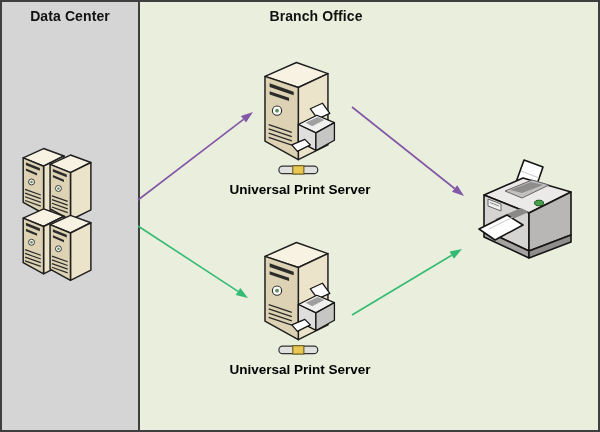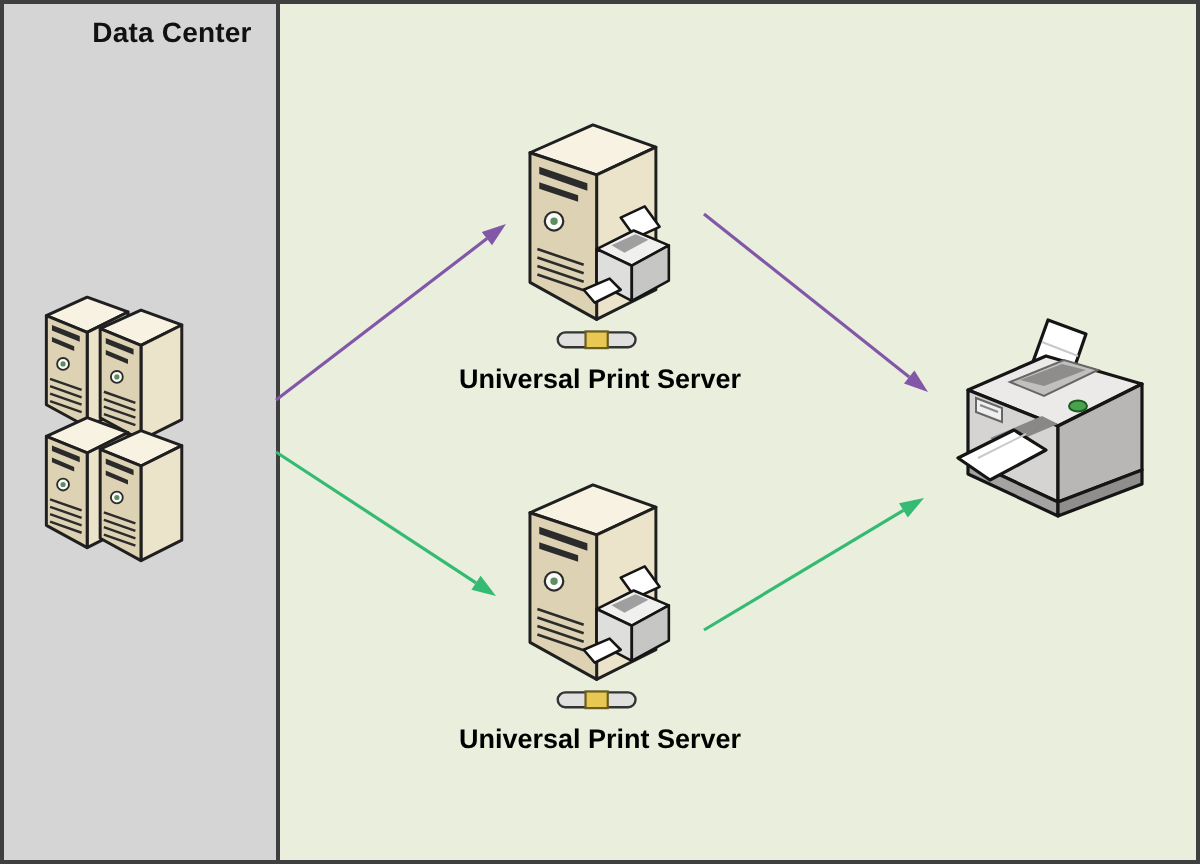--- a/index.html
+++ b/index.html
@@ -15,21 +15,21 @@
   }
   .panel-dc{
     position:absolute;left:0;top:0;width:136px;height:428px;
     background:#d5d5d5;
     border-right:2px solid #3f3f3f;
     box-sizing:content-box;
   }
   .panel-title{
     position:absolute;top:6px;
     font-size:14px;font-weight:bold;color:#111;
-    text-align:center;letter-spacing:0.1px;padding-left:16px;
+    text-align:center;letter-spacing:0.1px;
   }
   .panel-title.dc{left:0;width:136px;}
   .panel-title.branch{left:204px;width:220px;}
   .node{position:absolute;}
   .node-label{
     position:absolute;left:198px;width:200px;
     text-align:center;
     font-size:13.5px;font-weight:bold;color:#000000;
   }
   .label-top{top:180px;}
@@ -41,20 +41,21 @@
   svg{display:block;}
 </style>
 </head>
 <body>
 
 <div class="canvas" style="background: rgb(233, 239, 220);">
 
   <div class="panel-dc" style="background: rgb(213, 213, 213);"></div>
   <div class="panel-title dc">Data Center</div>
 
+  <div class="panel-title branch">Branch Office</div>
 
   <svg class="overlay" viewBox="0 0 596 428">
     <g>
       <line class="conn-line" x1="136" y1="198" x2="241.5" y2="117.3" stroke-width="1.6" stroke="#8257a8"></line>
       <polygon class="conn-head" points="251,110 244,120.6 238.9,114" fill="#8257a8"></polygon>
     </g>
     <g>
       <line class="conn-line" x1="350" y1="105" x2="452.6" y2="186.5" stroke-width="1.6" stroke="#8257a8"></line>
       <polygon class="conn-head" points="462,194 450,189.8 455.2,183.2" fill="#8257a8"></polygon>
     </g>

